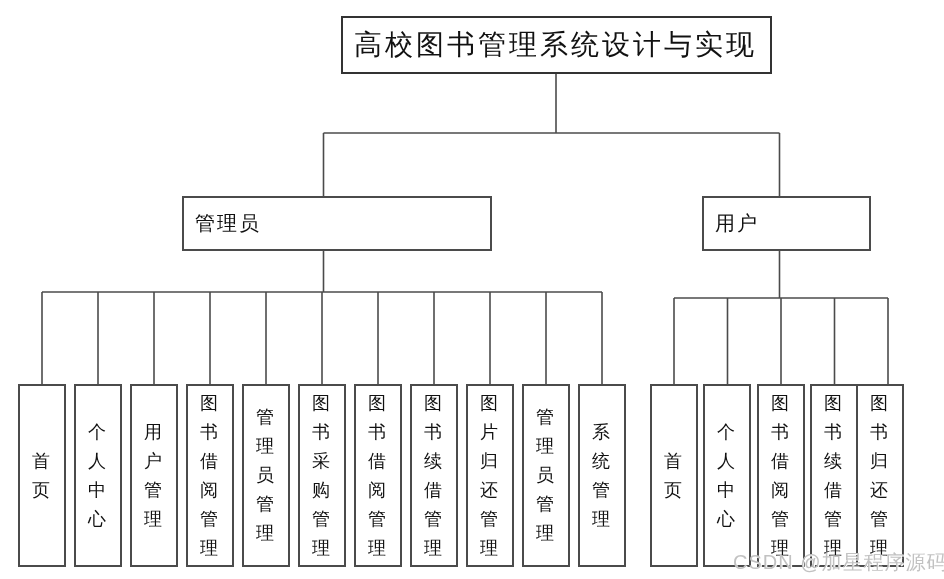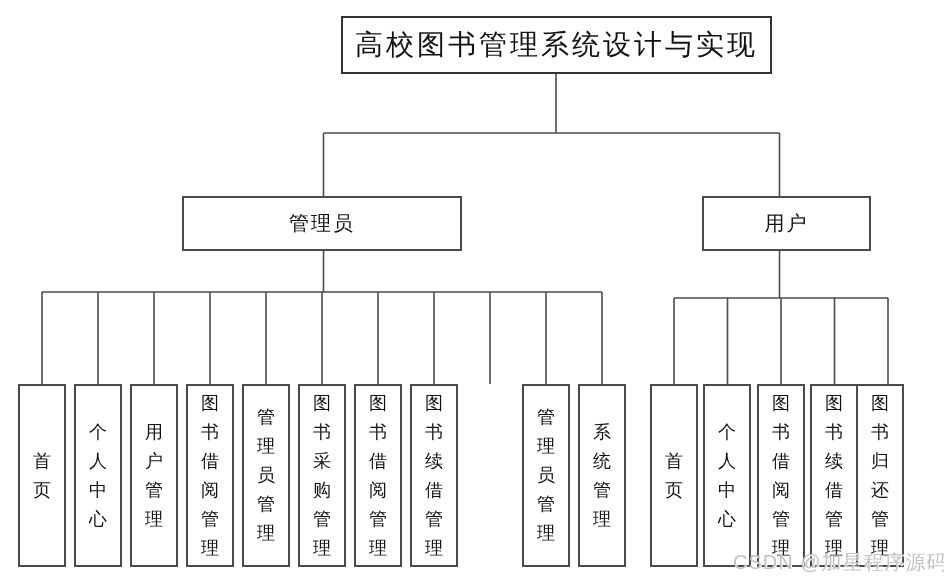--- a/index.html
+++ b/index.html
@@ -27,40 +27,41 @@
     stroke: #4b4b4b;
     stroke-width: 1.6;
   }
   .box {
     position: absolute;
     box-sizing: border-box;
     background: #ffffff;
     border: 2px solid #4b4b4b;
     display: flex;
     align-items: center;
-    justify-content: center;
+    justify-content: flex-start;
     text-align: center;
+    padding-left: 11px;
   }
   .title-box {
     left: 341px;
     top: 16px;
     width: 431px;
     height: 58px;
     font-size: 28px;
     letter-spacing: 3px;
     border-color: #333333;
     border-width: 2px;
   }
   .branch-box {
     top: 196px;
     height: 55px;
     font-size: 20px;
     letter-spacing: 2px;
   }
-  .admin-box { left: 182px; width: 280px; }
+  .admin-box { left: 182px; width: 310px; }
   .user-box  { left: 702px; width: 169px; }
   .child-box {
     top: 384px;
     width: 48px;
     height: 183px;
     font-size: 18px;
   }
   .vtext {
     display: block;
     width: 20px;
@@ -144,20 +145,23 @@
   </div>
   <div class="box child-box" style="left:298px">
     <span class="vtext">图书采购管理</span>
   </div>
   <div class="box child-box" style="left:354px">
     <span class="vtext">图书借阅管理</span>
   </div>
   <div class="box child-box" style="left:410px">
     <span class="vtext">图书续借管理</span>
   </div>
+  <div class="box child-box" style="left:466px">
+    <span class="vtext">图片归还管理</span>
+  </div>
   <div class="box child-box" style="left:522px">
     <span class="vtext">管理员管理</span>
   </div>
   <div class="box child-box" style="left:578px">
     <span class="vtext">系统管理</span>
   </div>
 
   <div class="box child-box" style="left:650px">
     <span class="vtext">首页</span>
   </div>

